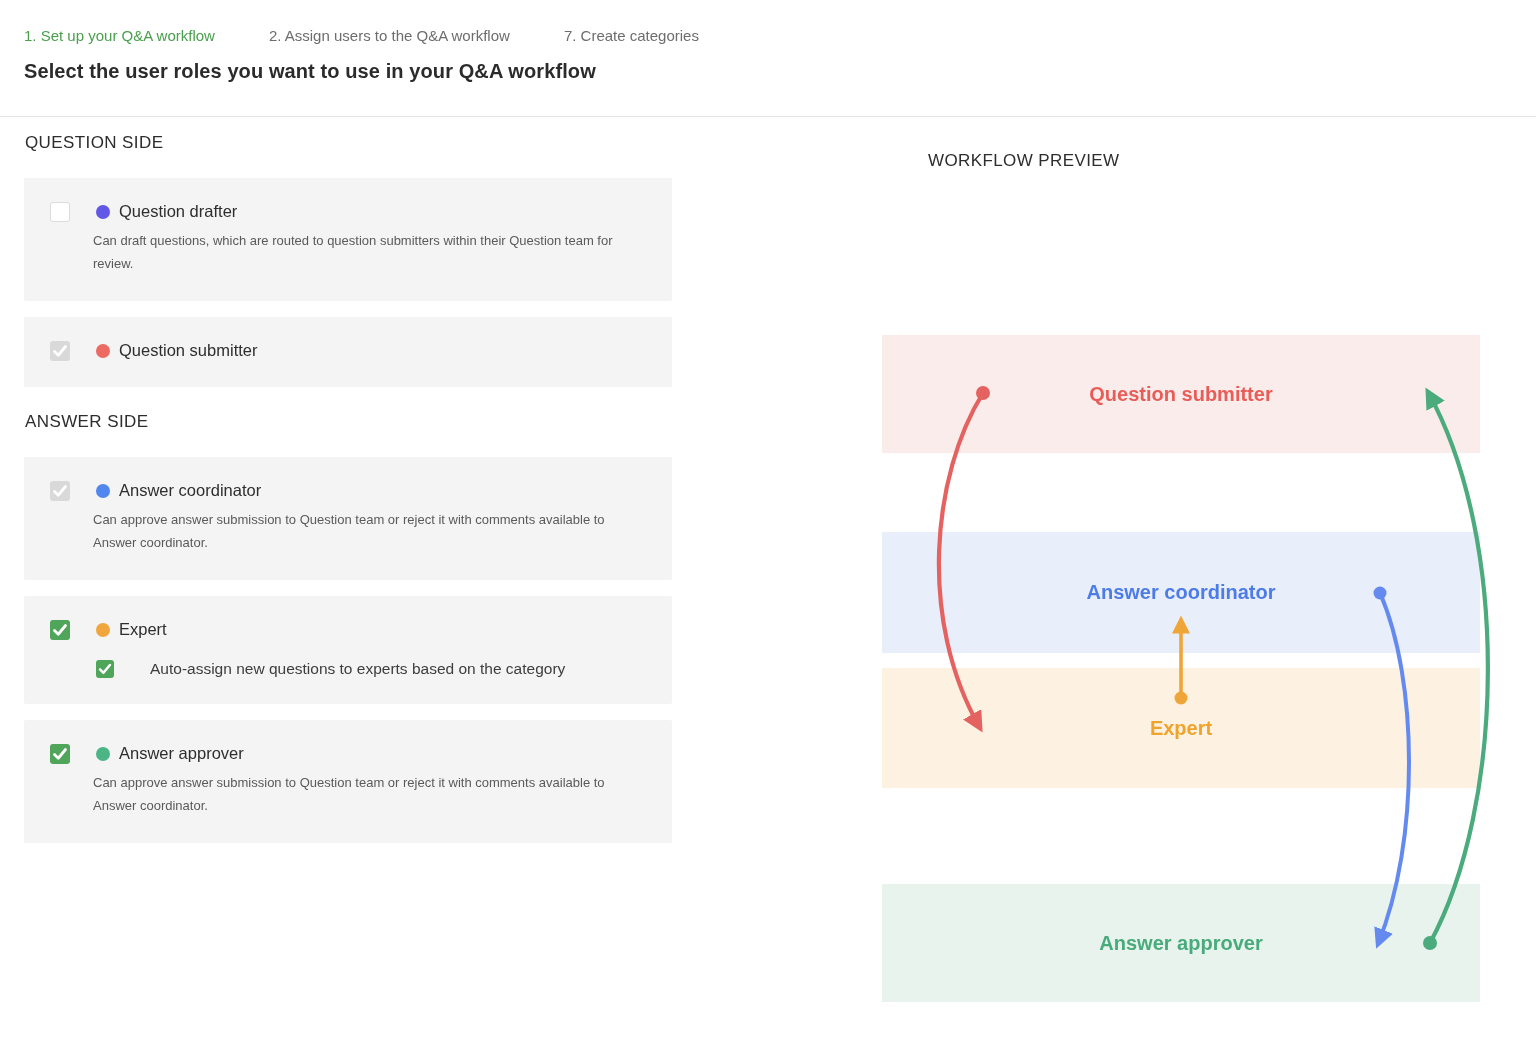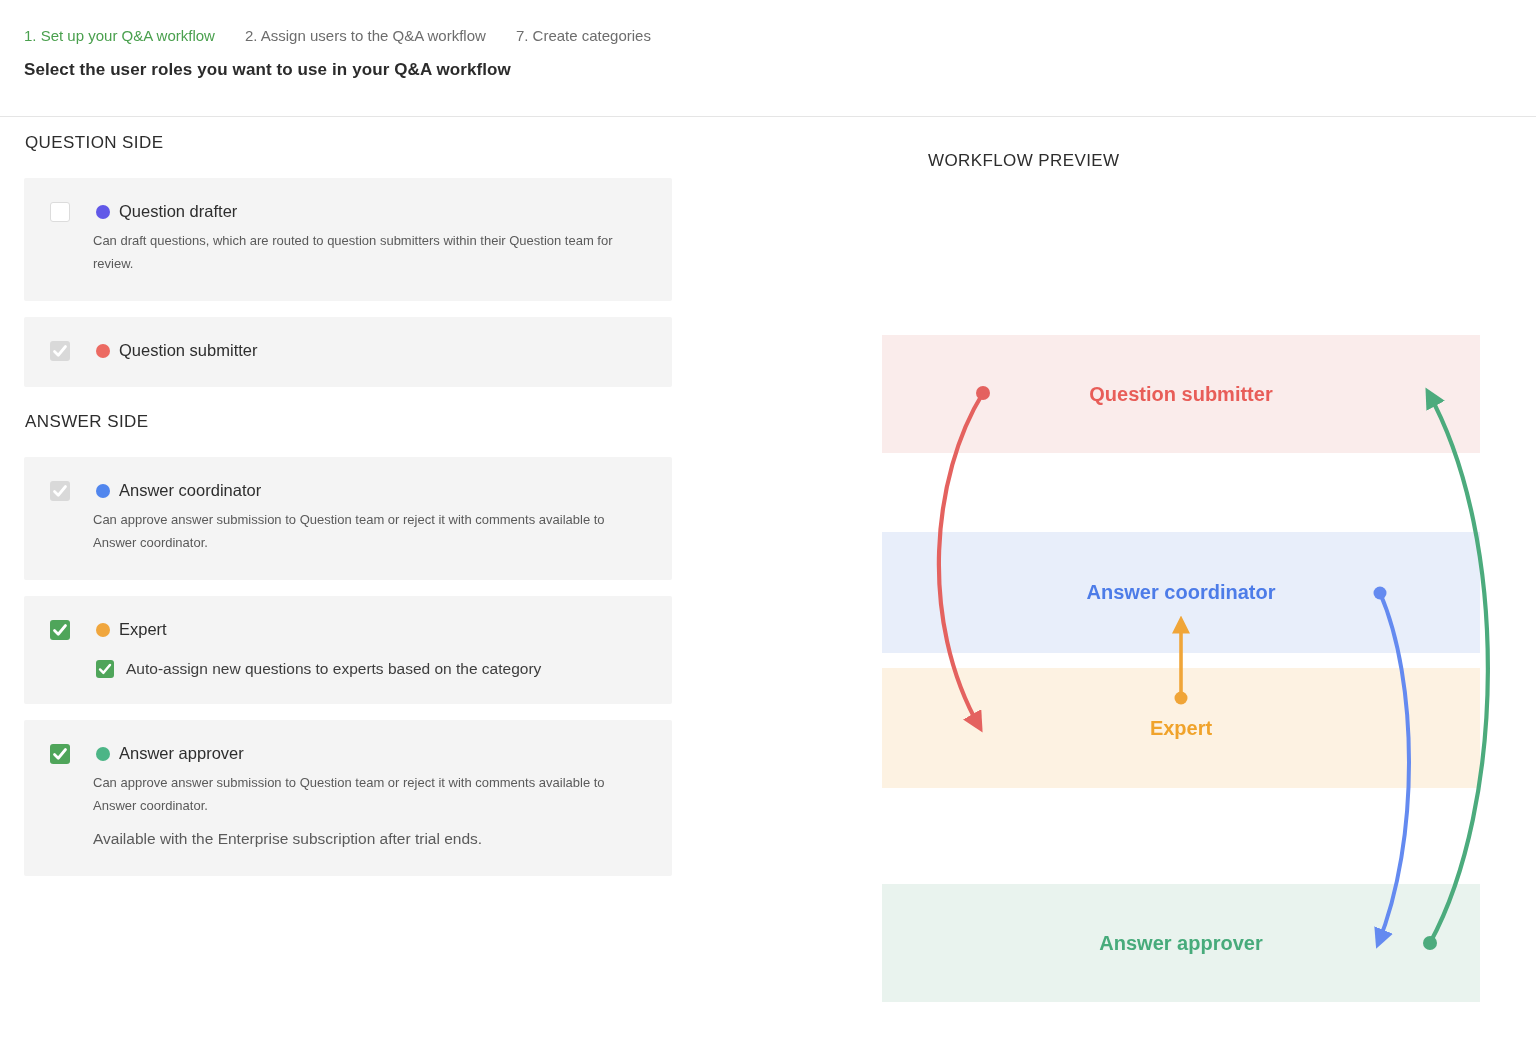--- a/index.html
+++ b/index.html
@@ -3,25 +3,25 @@
 <meta charset="utf-8">
 <style>
   * { margin:0; padding:0; box-sizing:border-box; }
   html,body { width:1536px; height:1053px; background:#ffffff;
     font-family:"Liberation Sans","DejaVu Sans",sans-serif; }
   .page { position:relative; width:1536px; height:1053px; overflow:hidden; background:#fff; }
 
   
   .header { position:absolute; left:0; top:0; width:1536px; height:117px;
     border-bottom:1px solid #e5e5e5; }
-  .steps { position:absolute; left:24px; top:27px; display:flex; gap:30px;
+  .steps { position:absolute; left:24px; top:27px; display:flex; gap:54px;
     font-size:15px; color:#6d6d6d; }
   .step { cursor:pointer; }
   .step--active { color:#4aa04e; }
-  .page-title { position:absolute; left:24px; top:60px; font-size:17px;
+  .page-title { position:absolute; left:24px; top:60px; font-size:20px;
     font-weight:700; color:#2b2b2b; letter-spacing:.1px; }
 
   .section-h { font-size:17px; font-weight:500; color:#2d2d2d; letter-spacing:.4px; }
 
   
   .left-col { position:absolute; left:24px; top:132px; width:648px; }
   .left-col .section-h { margin:0 0 24px 1px; line-height:22px; }
   .left-col .section-h.second { margin-top:24px; }
   .role-card { background:#f4f4f4; border-radius:2px; padding:24px 20px 26px 26px;
     margin-bottom:16px; display:flex; align-items:flex-start; }
@@ -30,21 +30,21 @@
   .cb svg { width:100%; height:100%; display:block; }
   .cb-unchecked { background:#fff; border:1px solid #dcdcdc; }
   .cb-checked { background:#4fa55a; }
   .cb-checked-disabled { background:#d9d9d9; }
   .role-body { flex:1 1 auto; min-width:0; }
   .role-title-row { display:flex; align-items:center; margin-left:3px; }
   .dot { width:14px; height:14px; border-radius:50%; margin-right:9px; flex:0 0 auto; }
   .role-name { font-size:16.5px; font-weight:400; color:#2e2e2e; }
   .role-desc { margin-top:9px; font-size:13px; line-height:22.5px; color:#5a5a5a; max-width:530px; }
   .role-note { margin-top:11px; font-size:15.5px; line-height:22px; color:#5a5a5a; }
-  .sub-opt { display:flex; align-items:center; margin-top:21px; margin-left:3px; }
+  .sub-opt { display:flex; align-items:center; margin-top:21px; margin-left:3px;gap:24px; }
   .sub-opt.nested { margin-left:36px; margin-top:19px; }
   .sub-opt .cb { width:18px; height:18px; margin-right:12px; }
   .sub-label { font-size:15.5px; color:#3d3d3d; }
 
   
   .preview-h { position:absolute; left:928px; top:150px; line-height:22px; }
   .preview-svg { position:absolute; left:860px; top:140px; width:676px; height:913px; }
   .band-label { font-weight:700; font-size:20px; }
 </style>
 </head>
@@ -134,21 +134,20 @@
           <svg viewBox="0 0 16 16">
             <path d="M3.6 8.4l3 3 5.8-7" fill="none" stroke="#fff" stroke-width="2.2" stroke-linecap="round" stroke-linejoin="round"></path>
           </svg>
         </span>
       <div class="role-body">
         <div class="role-title-row">
           <span class="dot" style="background: rgb(76, 181, 134);"></span>
           <span class="role-name">Answer approver</span>
         </div>
         <div class="role-desc">Can approve answer submission to Question team or reject it with comments available to Answer coordinator.</div>
-        <div class="role-note">Available with the Enterprise subscription after trial ends.</div>
       </div>
     </div>
 
   </div>
 
   <h2 class="section-h preview-h">WORKFLOW PREVIEW</h2>
 
   <svg class="preview-svg" viewBox="0 0 676 913" xmlns="http://www.w3.org/2000/svg">
     <defs>
       <marker id="arr-red" markerWidth="5" markerHeight="5" refX="7.5" refY="5" orient="auto" viewBox="0 0 10 10">

